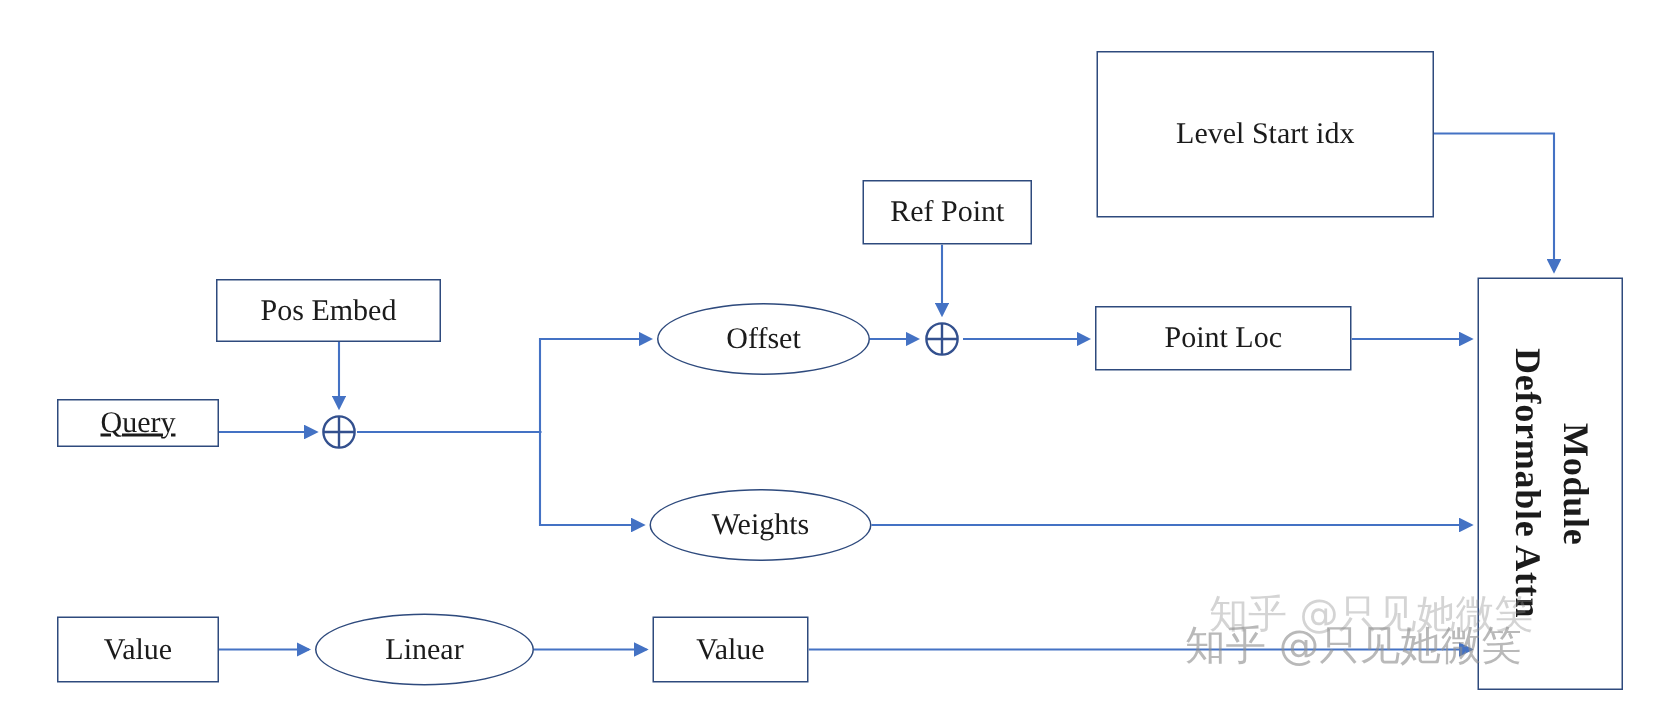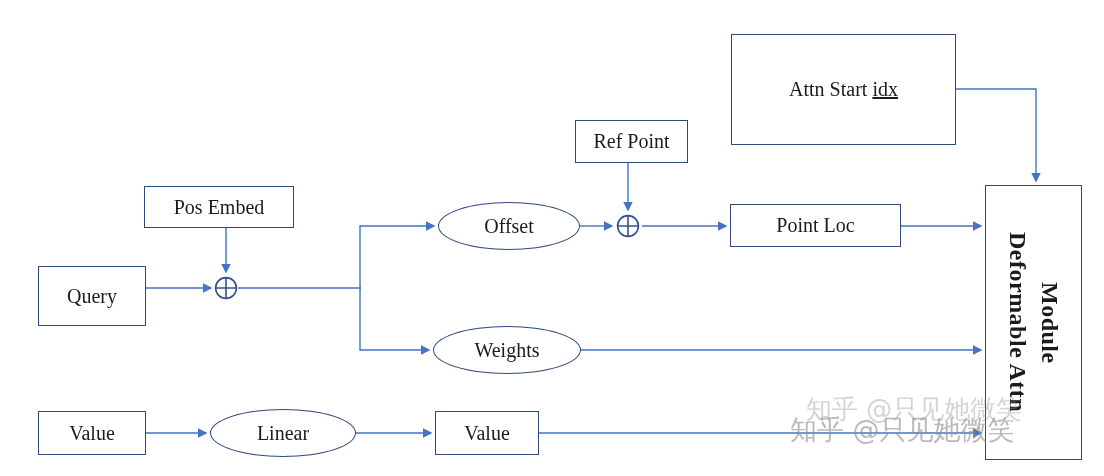--- a/index.html
+++ b/index.html
@@ -11,21 +11,21 @@
   .layer { position: absolute; left: 0; top: 0; width: 1104px; height: 476px; }
   .node {
     position: absolute; display: flex; align-items: center; justify-content: center;
     background: #ffffff; border: 1.6px solid #2e4a7d; box-sizing: border-box;
     font-size: 20px; z-index: 2;
   }
   .ellipse { border-radius: 50%; border-width: 1.4px; justify-content: center; }
   .plus { position: absolute; width: 24px; height: 24px; z-index: 3; }
   .infobox { flex-direction: column; justify-content: space-evenly; align-items: center; padding: 4px 0; }
   .infoline { display: block; }
-  .u { text-decoration: underline; }
+  .u { }
   .module-label {
     writing-mode: vertical-lr; text-align: center; font-size: 24px; font-weight: 600;
     line-height: 1.35; letter-spacing: 0.5px;
   }
   .mline { display: block; }
   .watermark {
     position: absolute; white-space: nowrap; z-index: 5;
     font-family: "DejaVu Sans", "Liberation Sans", sans-serif; color: #8f8f8f;
   }
   .wm1 { left: 806px; top: 392px; font-size: 26px; opacity: 0.38; }
@@ -53,34 +53,34 @@
       <path d="M642 226 H726" marker-end="url(#arr)"></path>
       <path d="M901 226 H981" marker-end="url(#arr)"></path>
       <path d="M956 89 H1036 V181" marker-end="url(#arr)"></path>
       <path d="M581 350 H981" marker-end="url(#arr)"></path>
       <path d="M146 433 H206" marker-end="url(#arr)"></path>
       <path d="M356 433 H431" marker-end="url(#arr)"></path>
       <path d="M539 433 H981" marker-end="url(#arr)"></path>
     </g>
   </svg>
 
-  <div class="node" style="left:38px; top:266px; width:108px; height:60px;">
+  <div class="node" style="left:38px; top:266px; width:108px; height:32px;text-decoration:underline;">
     <span>Query</span>
   </div>
 
   <div class="node" style="left:144px; top:186px; width:150px; height:42px;">
     <span>Pos Embed</span>
   </div>
 
   <div class="node" style="left:575px; top:120px; width:113px; height:43px;">
     <span>Ref Point</span>
   </div>
 
   <div class="node infobox" style="left:731px; top:34px; width:225px; height:111px;">
-    <span class="infoline"><span>Attn Start </span><span class="u">idx</span></span>
+    <span class="infoline"><span>Level Start </span><span class="u">idx</span></span>
   </div>
 
   <div class="node" style="left:730px; top:204px; width:171px; height:43px;">
     <span>Point Loc</span>
   </div>
 
   <div class="node" style="left:38px; top:411px; width:108px; height:44px;">
     <span>Value</span>
   </div>
 

